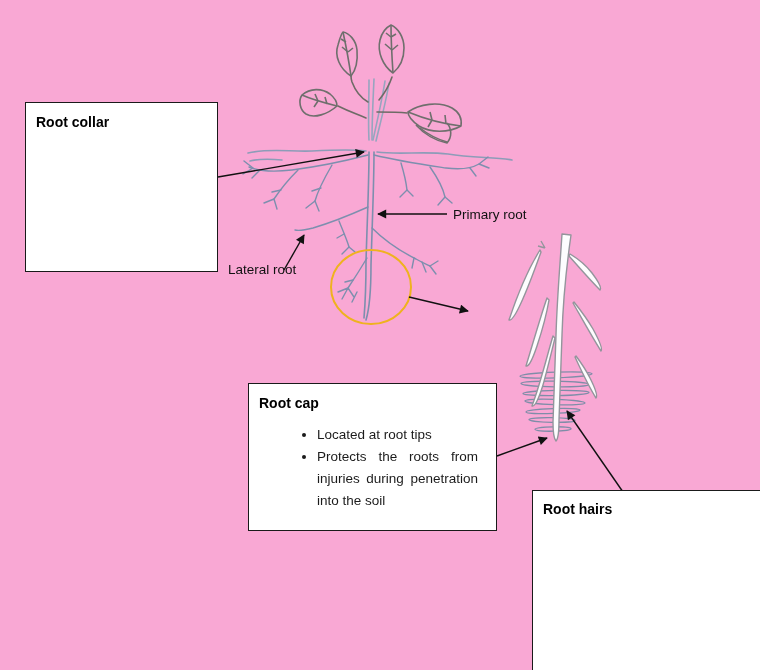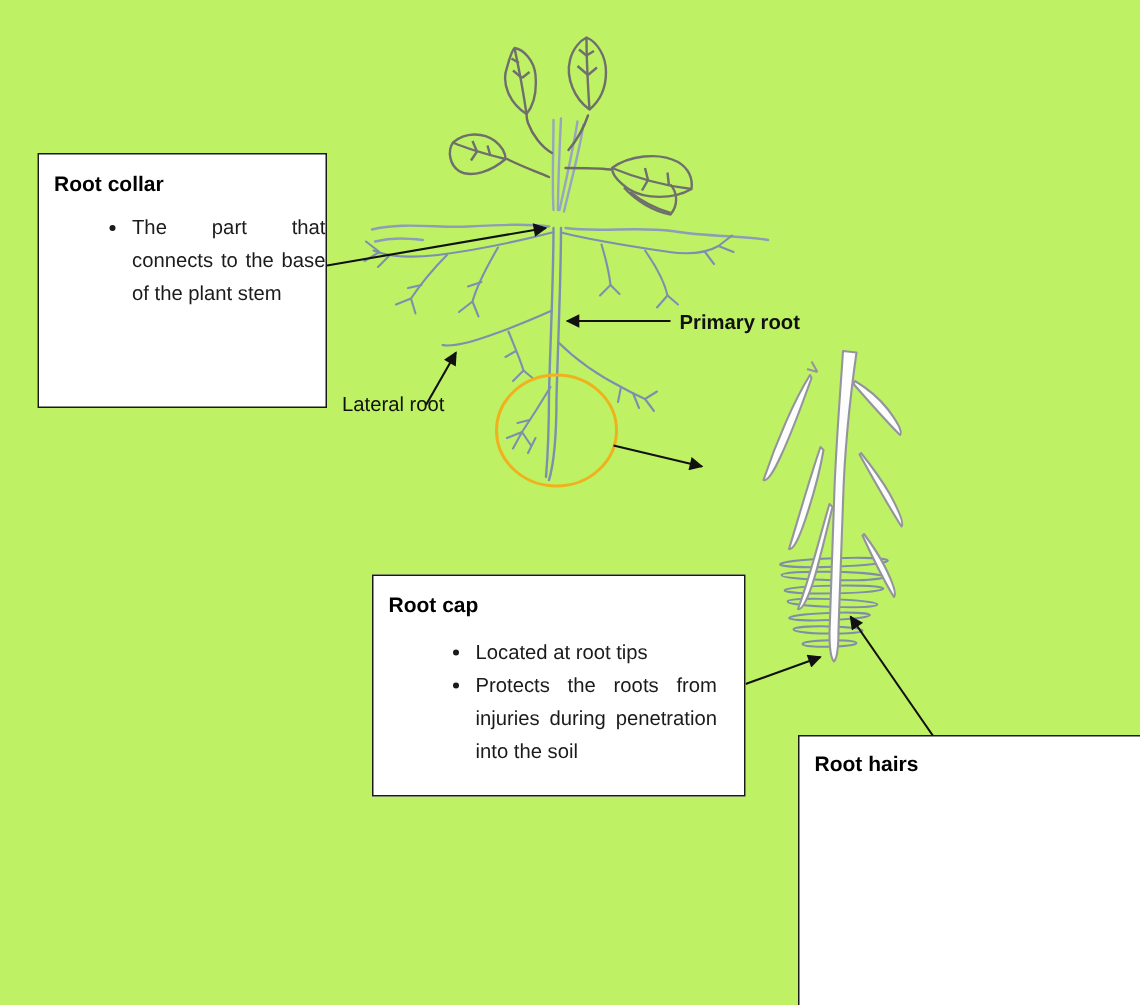--- a/index.html
+++ b/index.html
@@ -1,35 +1,35 @@
 <!DOCTYPE html>
 <html><head>
 <meta charset="utf-8">
 <style>
   html,body{margin:0;padding:0;background:#fff;}
   .canvas{
-    position:relative;width:760px;height:670px;background:#bef264;overflow:hidden;
+    position:relative;width:760px;height:670px;background:#f9a8d4;overflow:hidden;
     font-family:"Liberation Sans", sans-serif;color:#1b1b1b;
   }
   .sketch{position:absolute;left:0;top:0;width:760px;height:670px;}
   .note-box{
     position:absolute;background:#fff;border:1.5px solid #1a1a1a;box-sizing:border-box;
     font-size:13.5px;line-height:22px;
   }
   .note-box h3{margin:0;font-size:14px;line-height:22px;font-weight:bold;color:#000;}
   .note-box ul{margin:8px 0 0 0;list-style:disc outside;}
   .note-box li{text-align:justify;margin:0;}
   #box-root-collar{left:25px;top:102px;width:193px;height:170px;padding:8px 0 0 10px;}
   #box-root-collar ul{padding:0 0 0 52px;}
   #box-root-cap{left:248px;top:383px;width:249px;height:148px;padding:8px 0 0 10px;}
   #box-root-cap ul{margin-top:10px;padding:0 18px 0 58px;}
   #box-root-hairs{left:532px;top:490px;width:241px;height:200px;padding:7px 0 0 10px;}
   #box-root-hairs ul{margin-top:10px;padding:0 5px 0 33px;}
   .plain-label{position:absolute;font-size:13.5px;line-height:18px;white-space:nowrap;color:#111;}
-  #label-primary-root{left:453px;top:206px;font-weight:bold;}
+  #label-primary-root{left:453px;top:206px;}
   #label-lateral-root{left:228px;top:261px;}
 </style>
 </head>
 <body>
 
 <div class="canvas">
 
   <svg class="sketch" viewBox="0 0 760 670" xmlns="http://www.w3.org/2000/svg">
     <defs>
       <marker id="ah" viewBox="0 0 10 10" refX="9" refY="5" markerWidth="8.5" markerHeight="6.5" orient="auto-start-reverse">
@@ -128,23 +128,20 @@
       <path d="M409,297 L468,311" marker-end="url(#ah)"></path>
       <path d="M447,214 L378,214" marker-end="url(#ah)"></path>
       <path d="M284,270 L304,235" marker-end="url(#ah)"></path>
       <path d="M497,456 L547,438" marker-end="url(#ah)"></path>
       <path d="M623,492 L567,411" marker-end="url(#ah)"></path>
     </g>
   </svg>
 
   <div class="note-box" id="box-root-collar">
     <h3>Root collar</h3>
-    <ul>
-        <li>The part that connects to the base of the plant stem</li>
-      </ul>
   </div>
 
   <div class="note-box" id="box-root-cap">
     <h3>Root cap</h3>
     <ul>
         <li>Located at root tips</li>
         <li>Protects the roots from injuries during penetration into the soil</li>
       </ul>
   </div>
 

